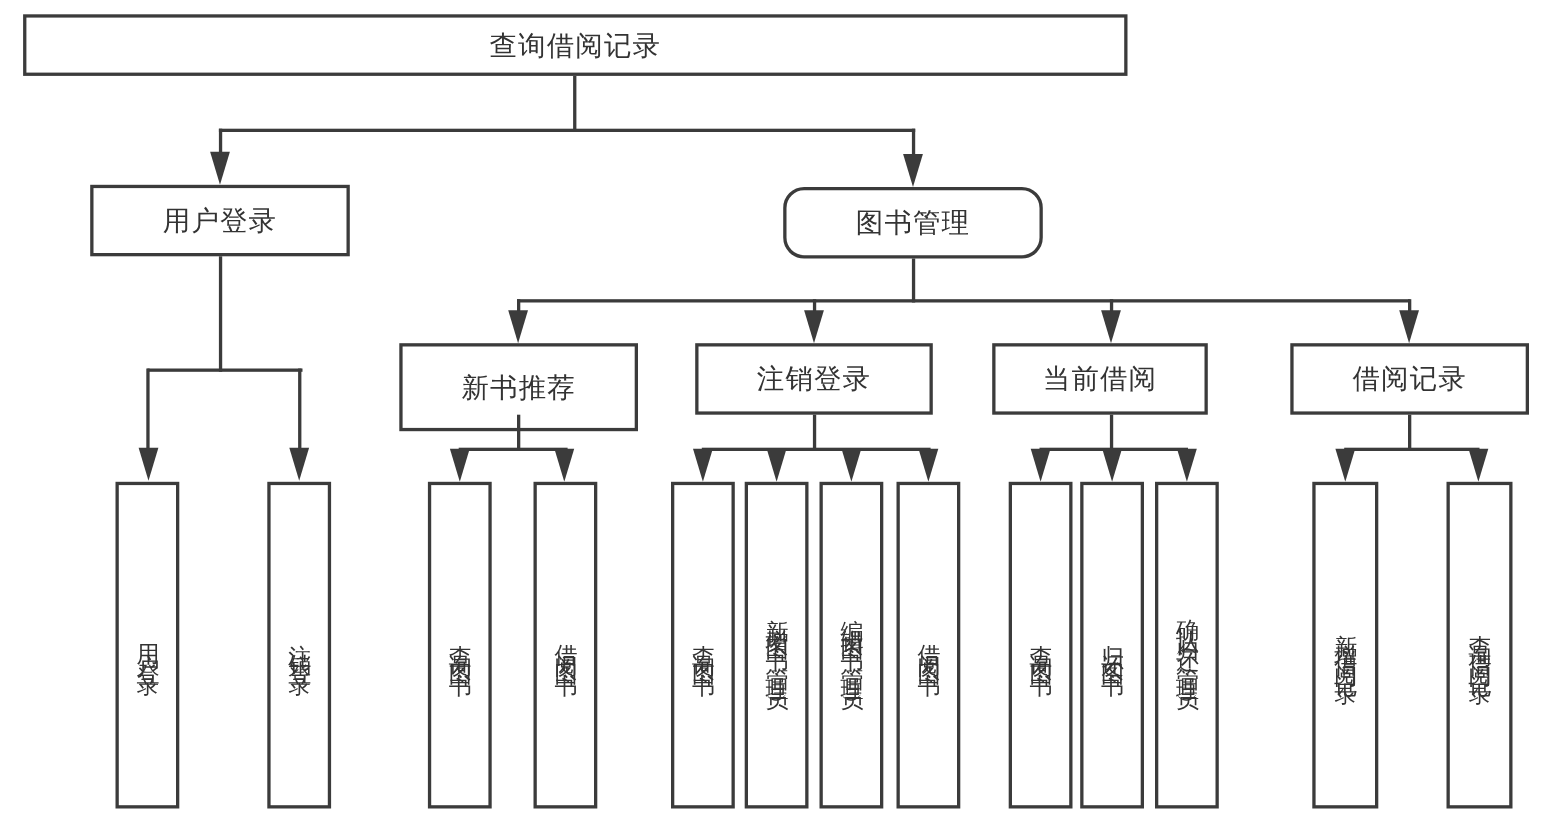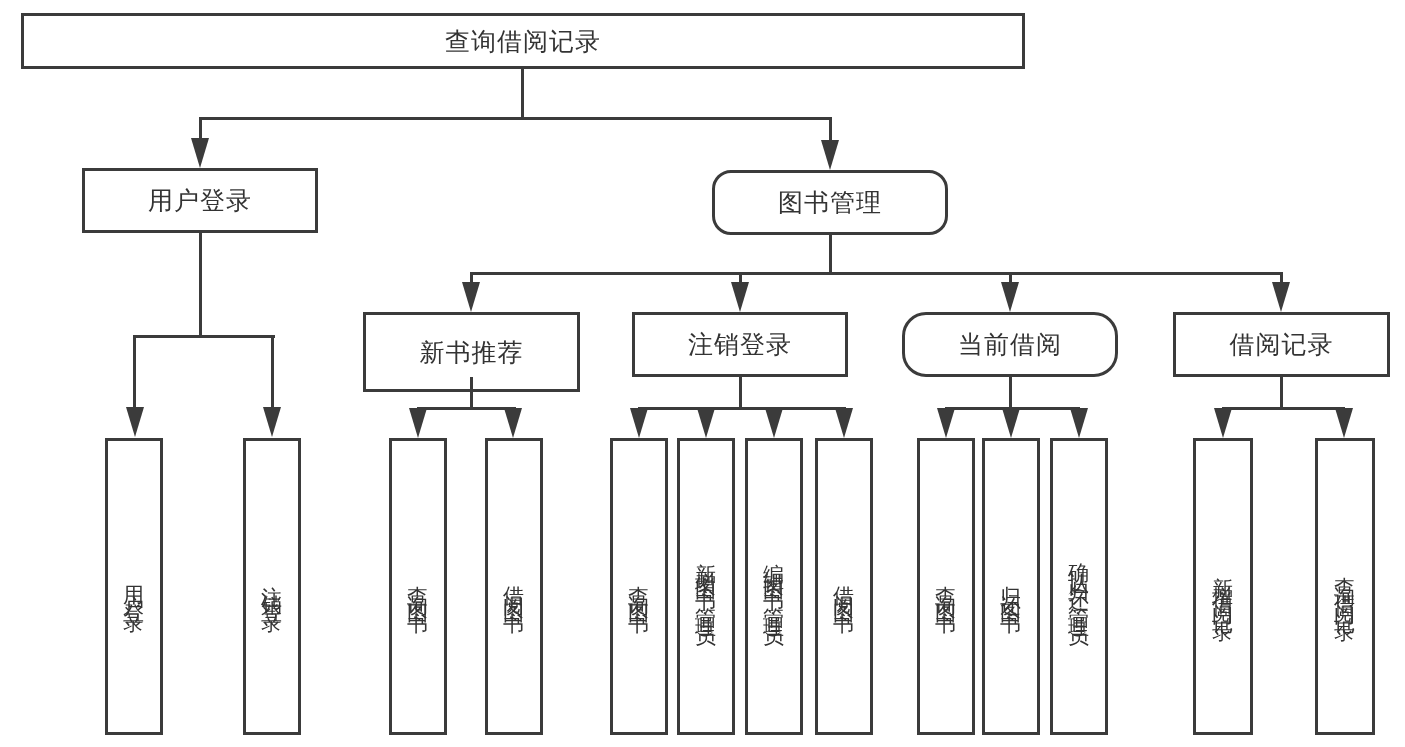--- a/index.html
+++ b/index.html
@@ -79,21 +79,21 @@
   <div class="arrow" style="left:462px; top:282px;"></div>
   <div class="line" style="left:739px; top:272px; width:3px; height:12px;"></div>
   <div class="arrow" style="left:731px; top:282px;"></div>
   <div class="line" style="left:1009px; top:272px; width:3px; height:12px;"></div>
   <div class="arrow" style="left:1001px; top:282px;"></div>
   <div class="line" style="left:1280px; top:272px; width:3px; height:12px;"></div>
   <div class="arrow" style="left:1272px; top:282px;"></div>
 
   <div class="box hlabel" style="left:363px; top:312px; width:217px; height:80px;">新书推荐</div>
   <div class="box hlabel" style="left:632px; top:312px; width:216px; height:65px;">注销登录</div>
-  <div class="box hlabel" style="left:902px; top:312px; width:216px; height:65px;border-radius:24px;">当前借阅</div>
+  <div class="box hlabel" style="left:902px; top:312px; width:196px; height:65px;">当前借阅</div>
   <div class="box hlabel" style="left:1173px; top:312px; width:217px; height:65px;">借阅记录</div>
 
   <div class="line" style="left:470px; top:377px; width:3px; height:32px;"></div>
   <div class="line" style="left:417px; top:407px; width:99px; height:3px;"></div>
   <div class="arrow" style="left:409px; top:408px;"></div>
   <div class="arrow" style="left:504px; top:408px;"></div>
 
   <div class="line" style="left:739px; top:377px; width:3px; height:32px;"></div>
   <div class="line" style="left:638px; top:407px; width:208px; height:3px;"></div>
   <div class="arrow" style="left:630px; top:408px;"></div>

